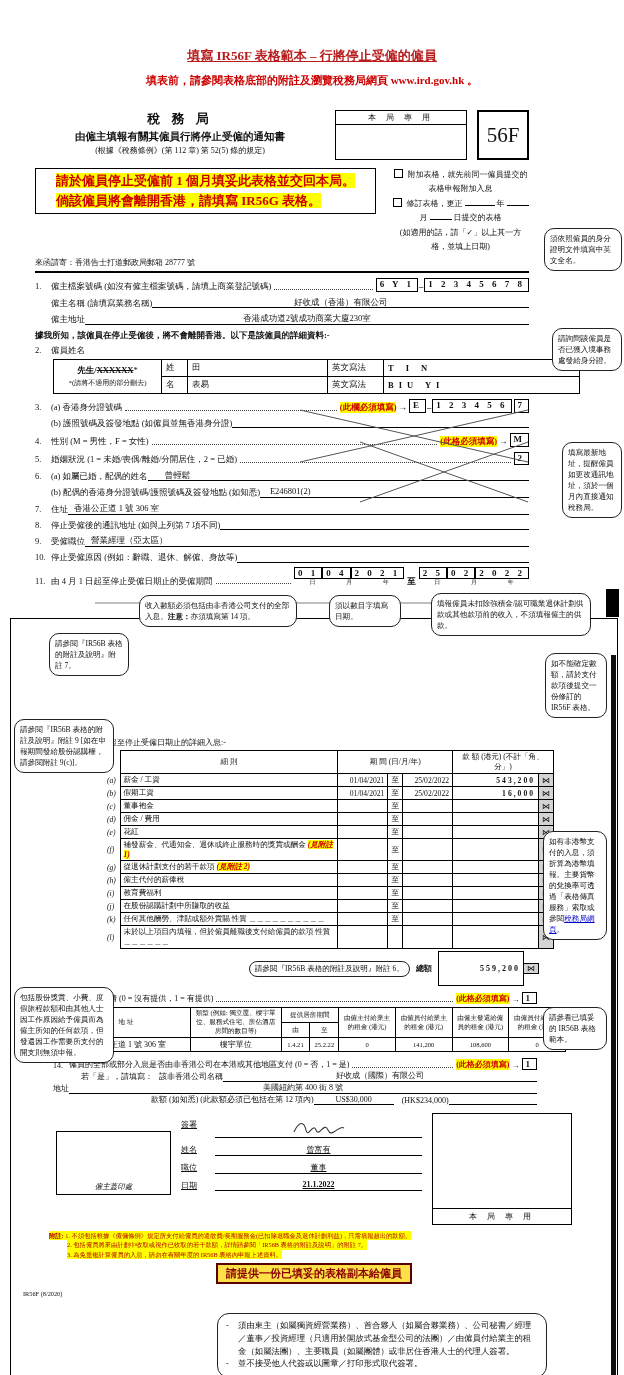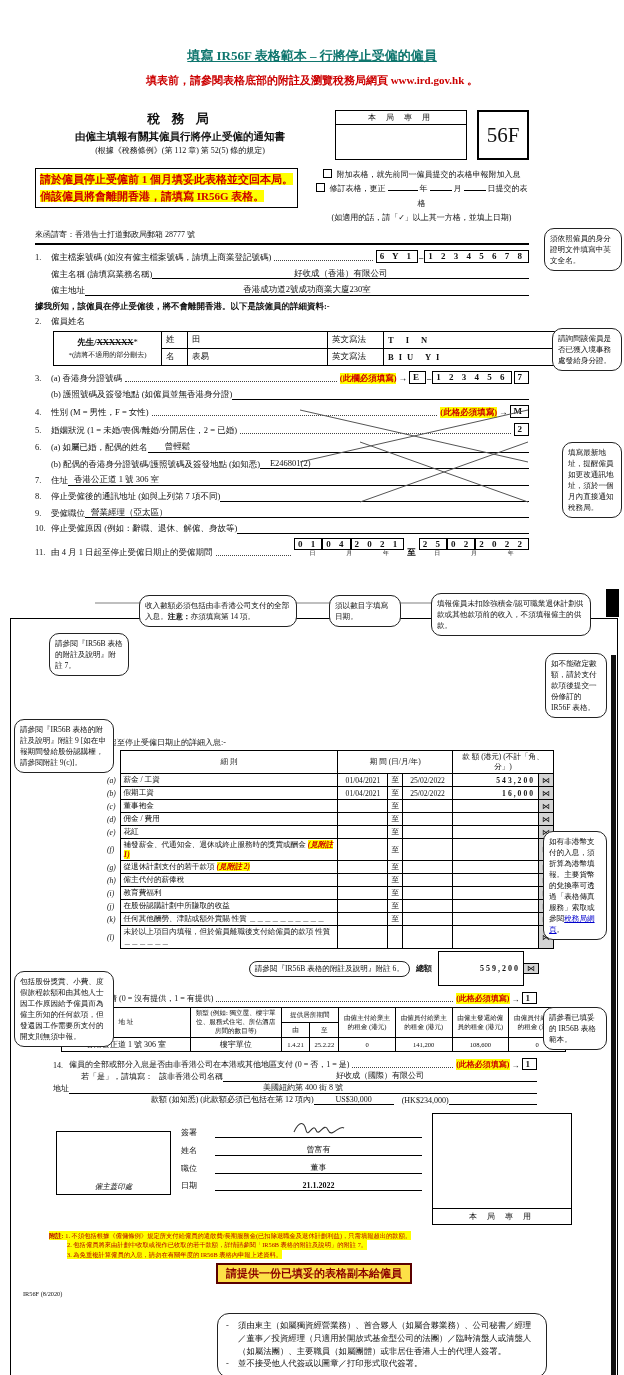--- a/index.html
+++ b/index.html
@@ -7,38 +7,38 @@
     width:624px; min-height:1375px; background:#fff; position:relative;
     font-family:"Liberation Serif","DejaVu Serif",serif; color:#111;
   }
   .center { text-align:center; }
   .red { color:#cc0000; }
   .hl { background:#ffff00; color:#cc0000; font-weight:bold; }
   .bold { font-weight:bold; }
 
   
   .doc-head { margin-top:46px; }
-  .doc-title { font-size:13px; font-weight:bold; color:#0f766e; text-decoration:underline; }
+  .doc-title { font-size:13px; font-weight:bold; color:#b91c1c; text-decoration:underline; }
   .doc-sub { font-size:11px; font-weight:bold; margin-top:8px; }
   .doc-sub a { color:#cc0000; text-decoration:none; }
 
   
   .page1 { position:relative; margin-top:22px; padding:0 95px 0 35px; height:478px; font-size:8.5px; }
   .p1-headrow { display:flex; }
   .p1-titles { flex:1; text-align:center; padding-right:10px; }
   .dept { font-size:13px; font-weight:bold; letter-spacing:4px; }
   .headline { font-size:10.5px; font-weight:bold; margin-top:2px; }
   .subhead { font-size:8px; margin-top:1px; }
   .office-box { width:132px; height:50px; border:1.5px solid #000; font-size:8px; }
   .office-box .cap { border-bottom:1px solid #000; text-align:center; letter-spacing:4px; padding:1px 0; }
   .code-box { width:52px; height:50px; border:2px solid #000; margin-left:10px;
               display:flex; align-items:center; justify-content:center;
               font-size:21px; font-family:"Liberation Serif",serif; }
   .p1-row2 { display:flex; margin-top:8px; align-items:flex-start; }
-  .notice { border:1.5px solid #000; padding:2px 4px; font-size:11px; line-height:1.55; }
+  .notice { border:1.5px solid #000; padding:2px 20px; font-size:13px; line-height:1.55; }
   .cbcol { flex:1; margin-left:16px; font-size:8px; line-height:1.8;text-align:center; }
   .cb { display:inline-block; width:9px; height:9px; border:1px solid #000; vertical-align:-1px; margin-right:3px; }
   .blank { display:inline-block; border-bottom:1px solid #000; height:8px; }
   .mailto { font-size:8px; margin-top:3px; }
   .rule { border-top:2px solid #000; margin-top:3px; }
 
   .item { display:flex; align-items:flex-end; margin-top:5px; line-height:1.25; }
   .inum { width:16px; flex:none; }
   .dots { flex:1; border-bottom:1px dotted #444; margin:0 3px 2px 3px; min-width:8px; }
   .uval { border-bottom:1px solid #000; text-align:center; padding:0 6px; min-width:60px; }
@@ -70,36 +70,36 @@
   .edge-bar { position:absolute; right:1px; top:36px; bottom:6px; width:5px; background:#111; }
   .corner-sq { position:absolute; right:-2px; top:-30px; width:13px; height:28px; background:#000; }
   .p2line { margin-left:42px; margin-right:80px; display:flex; align-items:flex-end; }
 
   table.income { border-collapse:collapse; margin:2px 78px 0 95px; width:448px; font-size:7.6px; }
   table.income th, table.income td { border:1px solid #000; padding:1px 3px; vertical-align:middle; }
   table.income .key { border:none; width:14px; padding:1px 1px; font-style:italic; }
   table.income th { font-weight:normal; text-align:center; }
   .amt { text-align:right; font-weight:bold; letter-spacing:2px; width:86px; white-space:nowrap; }
   .cents { width:15px; background:#d4d4d4; text-align:center; padding:0 !important; font-size:8px; }
-  .perA, .perB { width:50px; text-align:center; white-space:nowrap; }
+  .perA, .perB { width:50px; text-align:right; white-space:nowrap; }
   .zhi { width:13px; text-align:center; }
   .totalrow { display:flex; align-items:center; margin:2px 78px 0 95px; }
   .total-bubble { border:1.4px solid #222; border-radius:9px; padding:2px 5px; font-size:7.6px; }
   .totalbox { border:1.5px solid #000; width:86px; text-align:right; font-weight:bold;
               letter-spacing:2px; padding:12px 3px; }
 
   table.housing { border-collapse:collapse; margin:3px 0 0 50px; width:505px; font-size:6.6px; }
   table.housing th, table.housing td { border:1px solid #000; padding:1px 2px; text-align:center; }
   table.housing th { font-weight:normal; }
 
   .sigarea { display:flex; margin:8px 45px 0 45px; }
   .chopbox { width:115px; height:64px; border:1.5px solid #000; position:relative; flex:none; margin-top:18px; }
   .choplbl { position:absolute; bottom:2px; width:100%; text-align:center; font-style:italic; font-size:7.5px; }
   .sigrows { flex:1; padding:0 10px; }
-  .sigrow { display:flex; align-items:flex-end; margin-top:6px; }
+  .sigrow { display:flex; margin-top:6px;text-decoration:underline; }
   .siglab { width:34px; flex:none; }
   .officecol { width:140px; flex:none; }
   .bigbox { border:1.2px solid #000; height:96px; }
   .officebar { border:1.2px solid #000; border-top:none; text-align:center; letter-spacing:4px; padding:2px 0; }
 
   .notesblk { margin:6px 45px 0 38px; font-size:6.3px; line-height:1.5; }
   .notesblk .n { background:#ffff00; color:#b30000; display:block; width:fit-content; }
   .copybox { width:fit-content; margin:4px auto 6px auto; border:2px solid #5a0000;
              background:#fde047; color:#8b0000; font-weight:bold; padding:1px 8px; font-size:11px; }
   .version { font-size:6.3px; margin-left:12px; margin-top:4px; }
@@ -322,21 +322,21 @@
   <div class="edge-bar"></div>
 
   <div class="callout" style="left:38px; top:14px; width:80px">請參閱『IR56B 表格的附註及說明』附註 7。</div>
   <div class="callout" style="left:128px; top:-24px; width:158px">
     <span>收入數額必須包括由非香港公司支付的全部入息。</span><span class="bold">注意：</span><span>亦須填寫第 14 項。</span>
   </div>
   <div class="callout" style="left:318px; top:-24px; width:72px">須以數目字填寫日期。</div>
   <div class="callout" style="left:420px; top:-26px; width:160px">填報僱員未扣除強積金/認可職業退休計劃供款或其他款項前的收入，不須填報僱主的供款。</div>
   <div class="callout" style="right:10px; top:34px; width:62px">如不能確定數額，請於支付款項後提交一份修訂的 IR56F 表格。</div>
   <div class="callout" style="left:3px; top:100px; width:100px">請參閱『IR56B 表格的附註及說明』附註 9 [如在申報期間發給股份認購權，請參閱附註 9(c)]。</div>
-  <div class="callout" style="left:3px; top:352px; width:100px">包括股份獎賞、小費、度假旅程款額和由其他人士因工作原因給予僱員而為僱主所知的任何款項，但發還因工作需要所支付的開支則無須申報。</div>
+  <div class="callout" style="left:3px; top:368px; width:100px">包括股份獎賞、小費、度假旅程款額和由其他人士因工作原因給予僱員而為僱主所知的任何款項，但發還因工作需要所支付的開支則無須申報。</div>
   <div class="callout" style="right:10px; top:212px; width:64px">
     <span>如有非港幣支付的入息，須折算為港幣填報。主要貨幣的兌換率可透過「表格傳真服務」索取或參閱</span><a href="#" class="link">稅務局網頁</a><span>。</span>
   </div>
   <div class="callout" style="right:10px; top:388px; width:64px">請參看已填妥的 IR56B 表格範本。</div>
 
   <div class="p2line">
     <span class="inum">12.</span>
     <span>由 4 月 1 日起至停止受僱日期止的詳細入息:-</span>
   </div>
 
@@ -563,20 +563,20 @@
     <span class="n" style="margin-left:18px">2. 包括僱員將來由計劃中收取或視作已收取的若干款額，詳情請參閱「IR56B 表格的附註及說明」的附註 7。</span>
     <span class="n" style="margin-left:18px">3. 為免重複計算僱員的入息，請勿在有關年度的 IR56B 表格內申報上述資料。</span>
   </div>
 
   <div class="copybox">請提供一份已填妥的表格副本給僱員</div>
   <div class="version">IR56F (8/2020)</div>
 
   <div class="bigbubble">
     <div class="bullet">
         <span class="b">-</span>
-        <span>須由東主（如屬獨資經營業務）、首合夥人（如屬合夥業務）、公司秘書／經理／董事／投資經理（只適用於開放式基金型公司的法團）／臨時清盤人或清盤人（如屬法團）、主要職員（如屬團體）或非居住香港人士的代理人簽署。</span>
+        <span>須由東主（如屬獨資經營業務）、首合夥人（如屬合夥業務）、公司秘書／經理／董事／投資經理（只適用於開放式基金型公司的法團）／由僱員付給業主的租金（如屬法團）、主要職員（如屬團體）或非居住香港人士的代理人簽署。</span>
       </div>
     <div class="bullet">
         <span class="b">-</span>
         <span>並不接受他人代簽或以圖章／打印形式取代簽署。</span>
       </div>
   </div>
 </div>
 
 </body></html>

